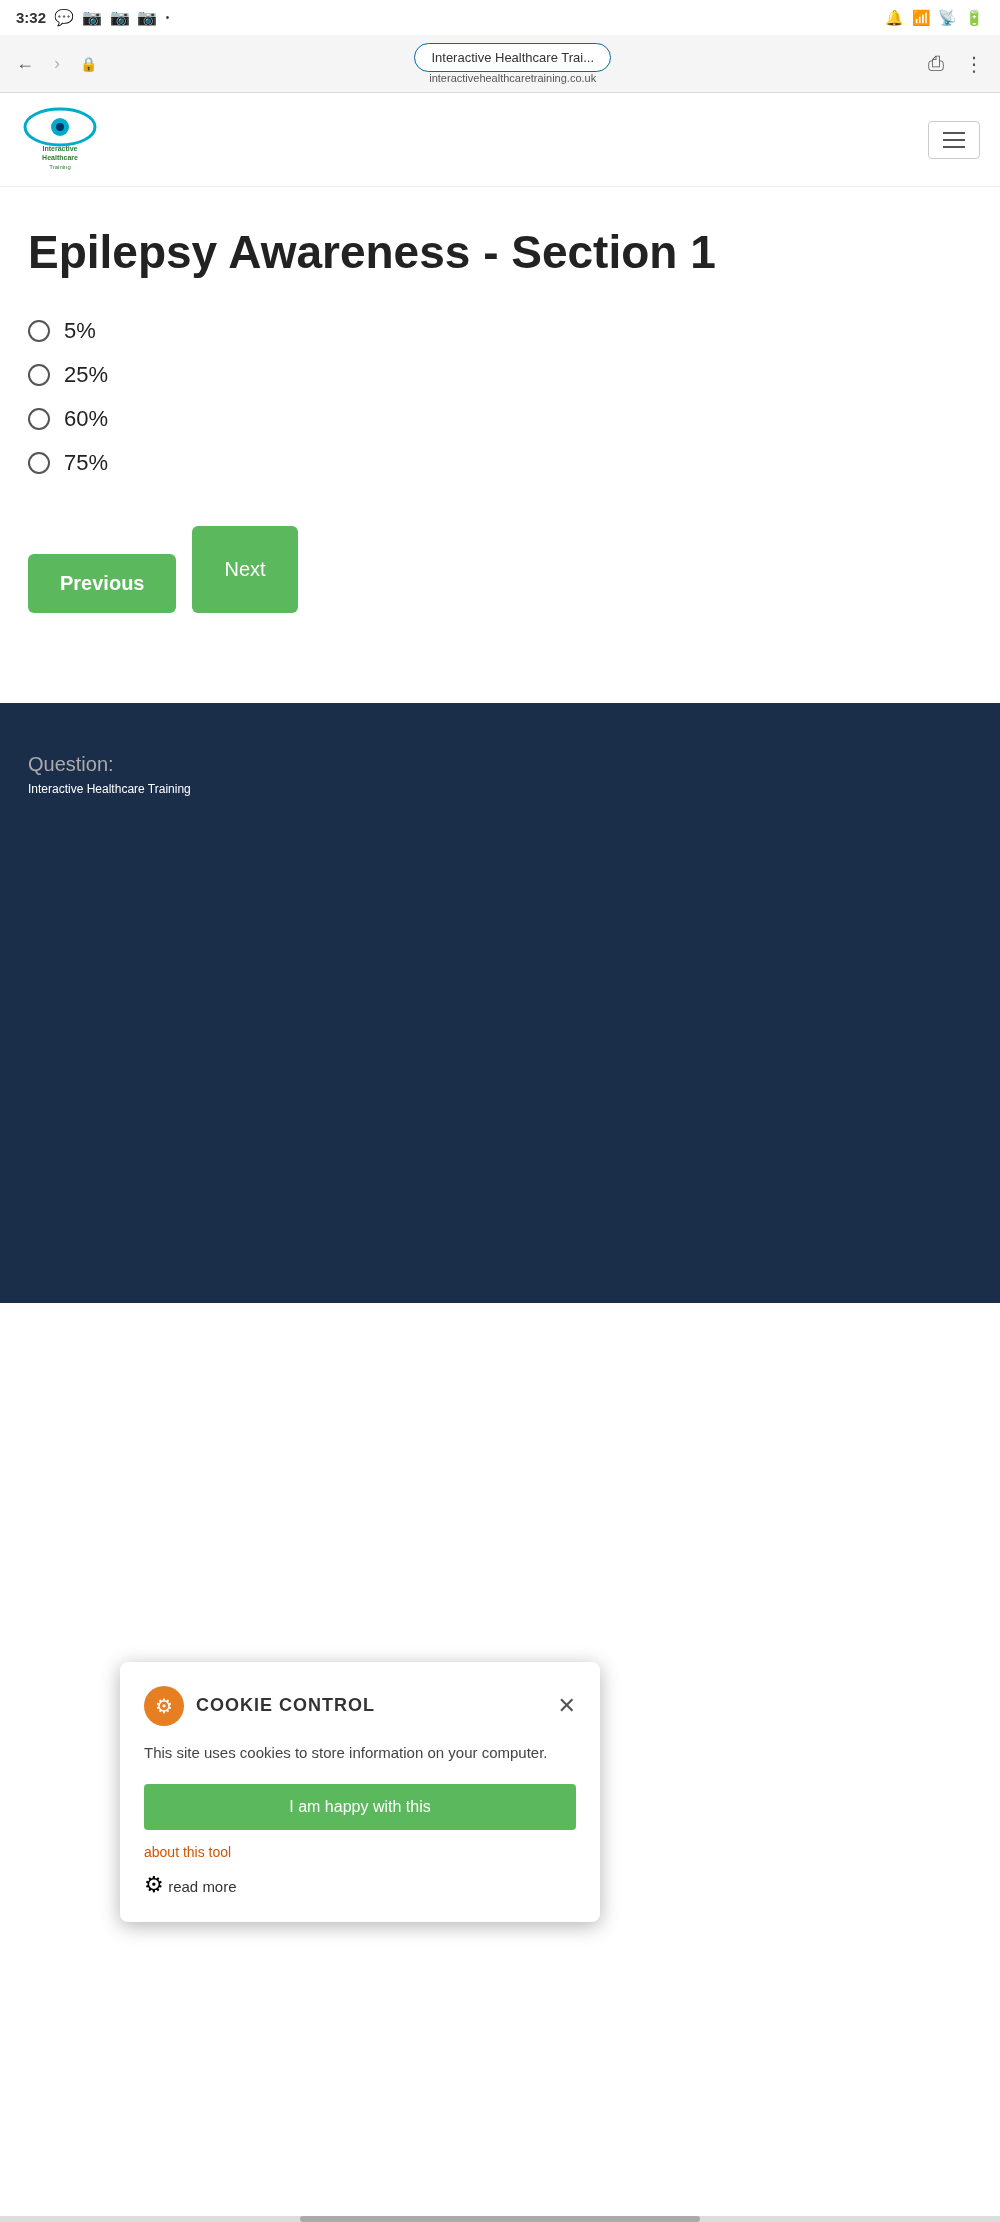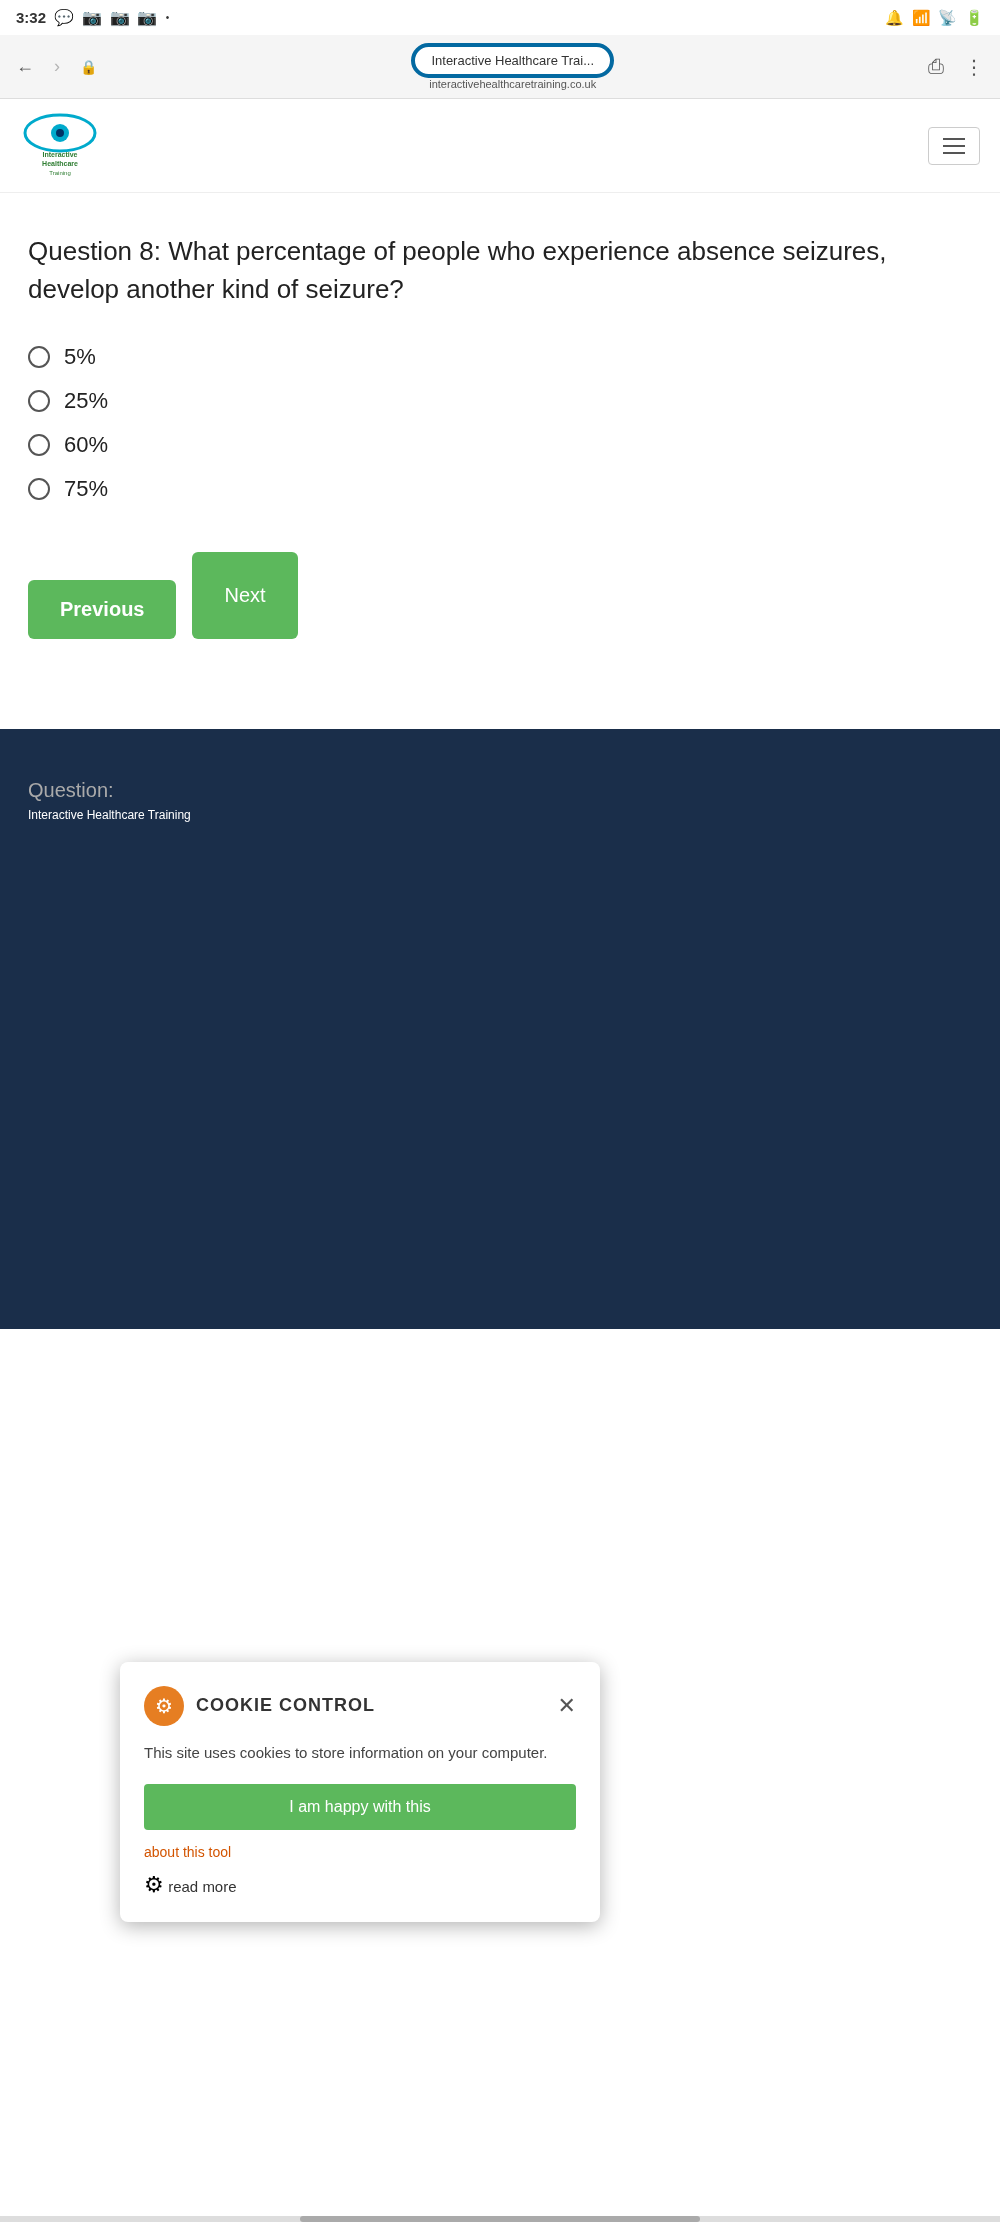--- a/index.html
+++ b/index.html
@@ -33,21 +33,21 @@
       background: none;
       border: none;
       cursor: pointer;
       color: #555;
       font-size: 18px;
       padding: 4px;
     }
     .browser-url-bar {
       flex: 1;
       background: #fff;
-      border: 4px solid #0369a1;
+      border: 1px solid #0369a1;
       border-radius: 20px;
       padding: 6px 16px;
       font-size: 13px;
       color: #333;
       text-align: center;
     }
     .browser-url-domain {
       font-size: 11px;
       color: #555;
       text-align: center;
@@ -352,21 +352,21 @@
     </div>
   </div>
   <button class="hamburger-btn">
     <span class="hamburger-line"></span>
     <span class="hamburger-line"></span>
     <span class="hamburger-line"></span>
   </button>
 </div>
 
 <div class="main-content">
-  <p class="question-text">Question 8: What percentage of people who experience absence seizures, develop another kind of seizure?</p>
+  <h1 class="page-title">Epilepsy Awareness - Section 1</h1>
 
   <ul class="answers-list">
     <li class="answer-item">
       <input type="radio" name="answer" value="5" class="answer-radio" style="">
       <label>5%</label>
     </li>
     <li class="answer-item">
       <input type="radio" name="answer" value="25" class="answer-radio" style="">
       <label>25%</label>
     </li>

